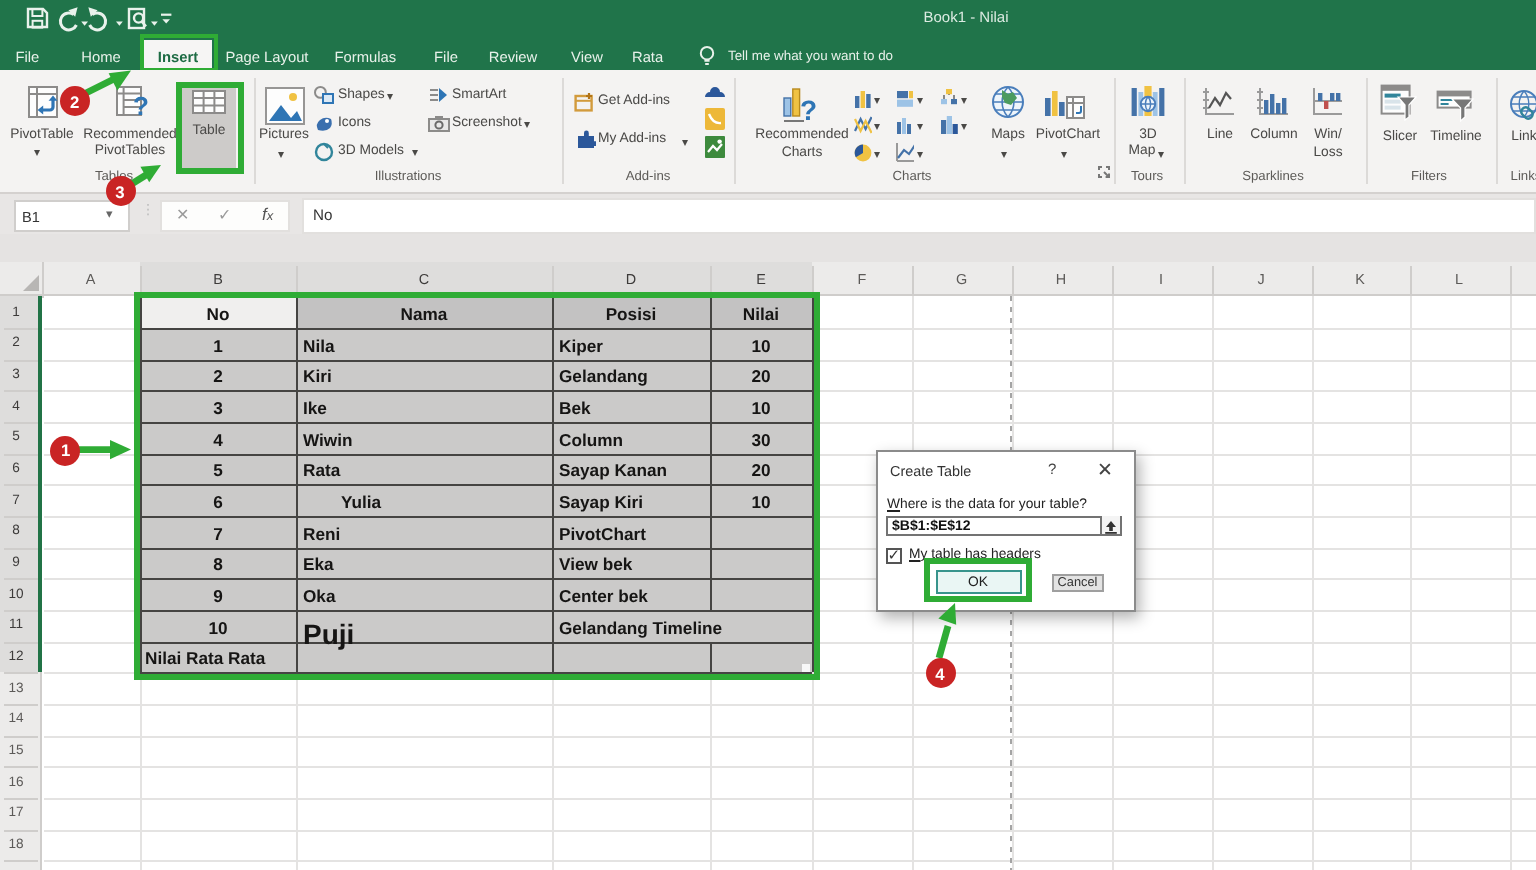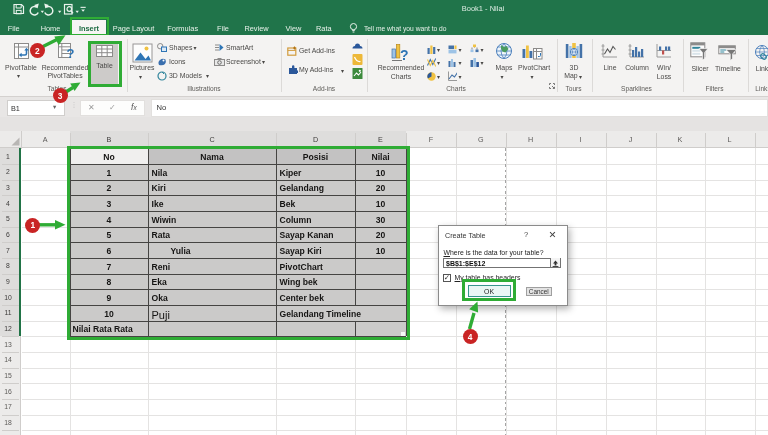--- a/index.html
+++ b/index.html
@@ -485,26 +485,26 @@
 <div class="tx" style="left:355px;top:230.29999999999998px;width:51px;text-align:center;font-size:8.6px;font-weight:bold;color:#161514;">20</div>
 <div class="tx" style="left:70px;top:245.96px;width:78px;text-align:center;font-size:8.6px;font-weight:bold;color:#161514;">6</div>
 <div class="tx" style="left:151.5px;top:245.96px;font-size:8.6px;font-weight:bold;color:#161514;margin-left:19px;">Yulia</div>
 <div class="tx" style="left:279.5px;top:245.96px;font-size:8.6px;font-weight:bold;color:#161514;">Sayap Kiri</div>
 <div class="tx" style="left:355px;top:245.96px;width:51px;text-align:center;font-size:8.6px;font-weight:bold;color:#161514;">10</div>
 <div class="tx" style="left:70px;top:261.62px;width:78px;text-align:center;font-size:8.6px;font-weight:bold;color:#161514;">7</div>
 <div class="tx" style="left:151.5px;top:261.62px;font-size:8.6px;font-weight:bold;color:#161514;">Reni</div>
 <div class="tx" style="left:279.5px;top:261.62px;font-size:8.6px;font-weight:bold;color:#161514;">PivotChart</div>
 <div class="tx" style="left:70px;top:277.28000000000003px;width:78px;text-align:center;font-size:8.6px;font-weight:bold;color:#161514;">8</div>
 <div class="tx" style="left:151.5px;top:277.28000000000003px;font-size:8.6px;font-weight:bold;color:#161514;">Eka</div>
-<div class="tx" style="left:279.5px;top:277.28000000000003px;font-size:8.6px;font-weight:bold;color:#161514;">Wing bek</div>
+<div class="tx" style="left:279.5px;top:277.28000000000003px;font-size:8.6px;font-weight:bold;color:#161514;">View bek</div>
 <div class="tx" style="left:70px;top:292.94000000000005px;width:78px;text-align:center;font-size:8.6px;font-weight:bold;color:#161514;">9</div>
 <div class="tx" style="left:151.5px;top:292.94000000000005px;font-size:8.6px;font-weight:bold;color:#161514;">Oka</div>
 <div class="tx" style="left:279.5px;top:292.94000000000005px;font-size:8.6px;font-weight:bold;color:#161514;">Center bek</div>
 <div class="tx" style="left:70px;top:308.6px;width:78px;text-align:center;font-size:8.6px;font-weight:bold;color:#161514;">10</div>
-<div class="tx" style="left:151.5px;top:308.6px;font-size:11px;font-weight:normal;color:#161514;">Puji</div>
+<div class="tx" style="left:151.5px;top:308.6px;font-size:14px;font-weight:bold;color:#161514;">Puji</div>
 <div class="tx" style="left:279.5px;top:308.6px;font-size:8.6px;font-weight:bold;color:#161514;">Gelandang Timeline</div>
 <div class="tx" style="left:72.5px;top:324.26px;font-size:8.6px;font-weight:bold;color:#161514;">Nilai Rata Rata</div>
 <div class="abs" style="left:401px;top:331.5px;width:4px;height:4px;background:#f7f7f7;"></div>
 <div class="abs" style="left:67.3px;top:145.8px;width:342.4px;height:194px;border:3.2px solid #2fac35;"></div>
 <div class="abs" style="left:438px;top:225px;width:130px;height:81px;background:#fff;border:1px solid #8b8b8b;box-shadow:2px 3px 7px rgba(0,0,0,.3);"></div>
 <div class="tx" style="left:445px;top:230.5px;font-size:7.2px;color:#333;">Create Table</div>
 <div class="tx" style="left:524px;top:230px;font-size:7.5px;color:#444;">?</div>
 <div class="tx" style="left:548.5px;top:228.5px;font-size:9.5px;color:#444;">✕</div>
 <div class="tx" style="left:443.5px;top:248.5px;font-size:6.9px;color:#222;"><span style="text-decoration:underline;">W</span>here is the data for your table?</div>
 <div class="abs" style="left:443px;top:257.5px;width:118px;height:10.5px;background:#fff;border:1px solid #737373;"></div>

